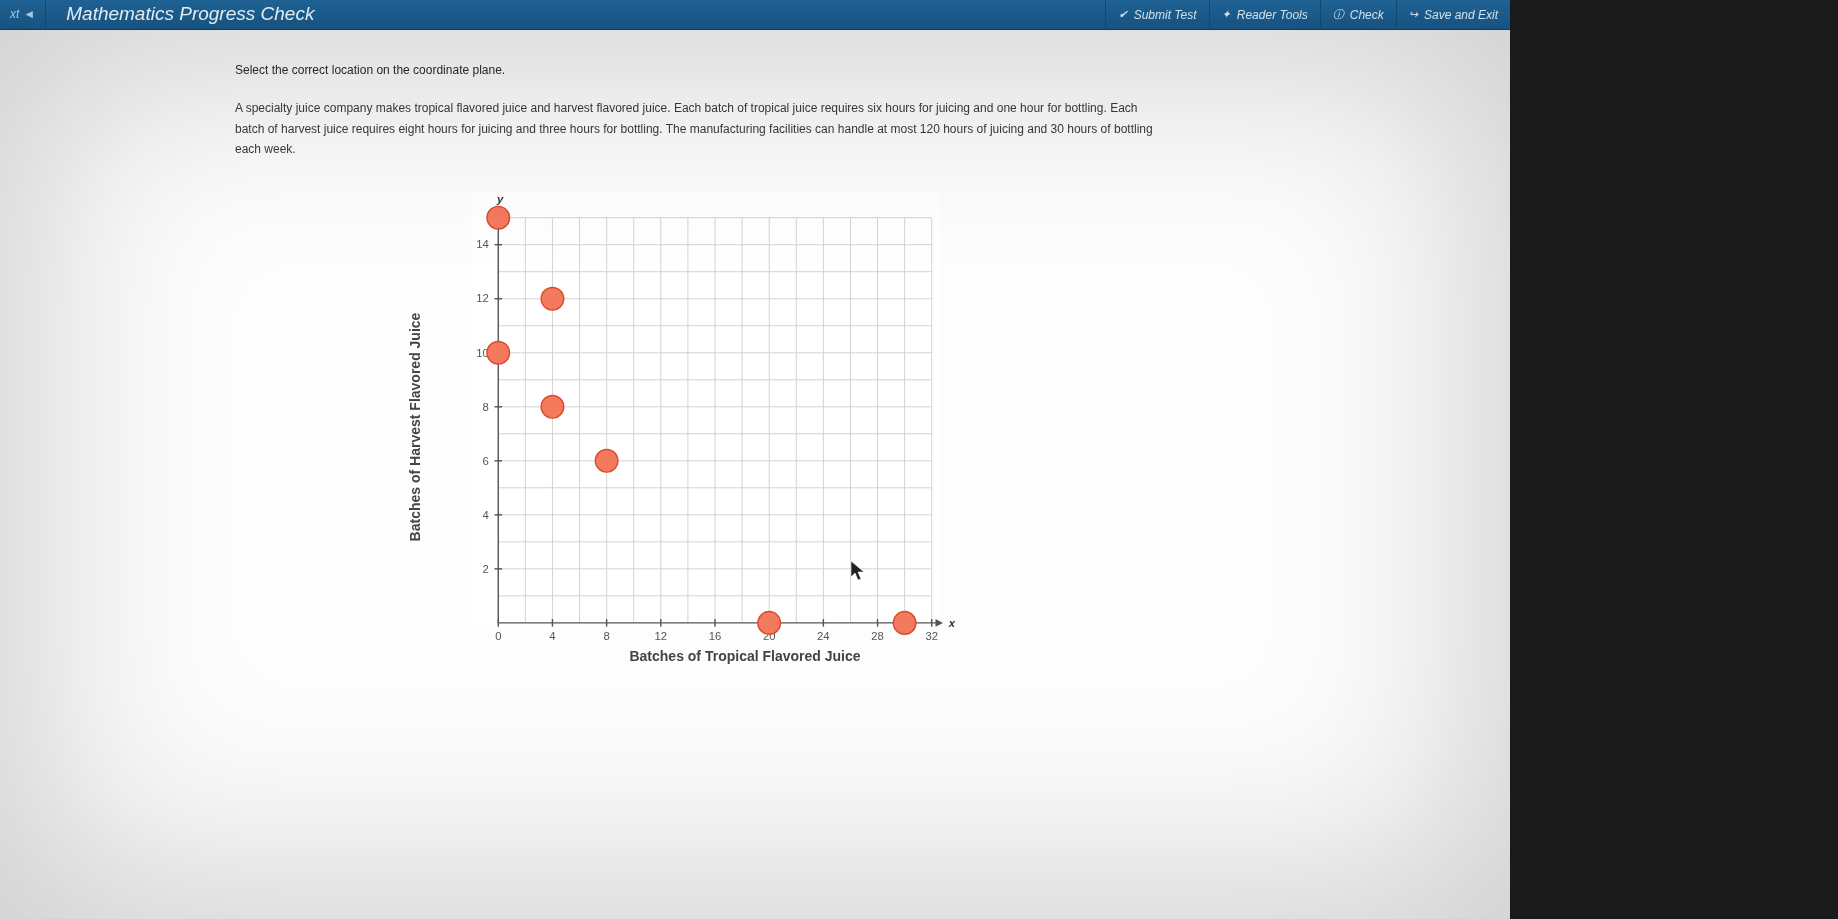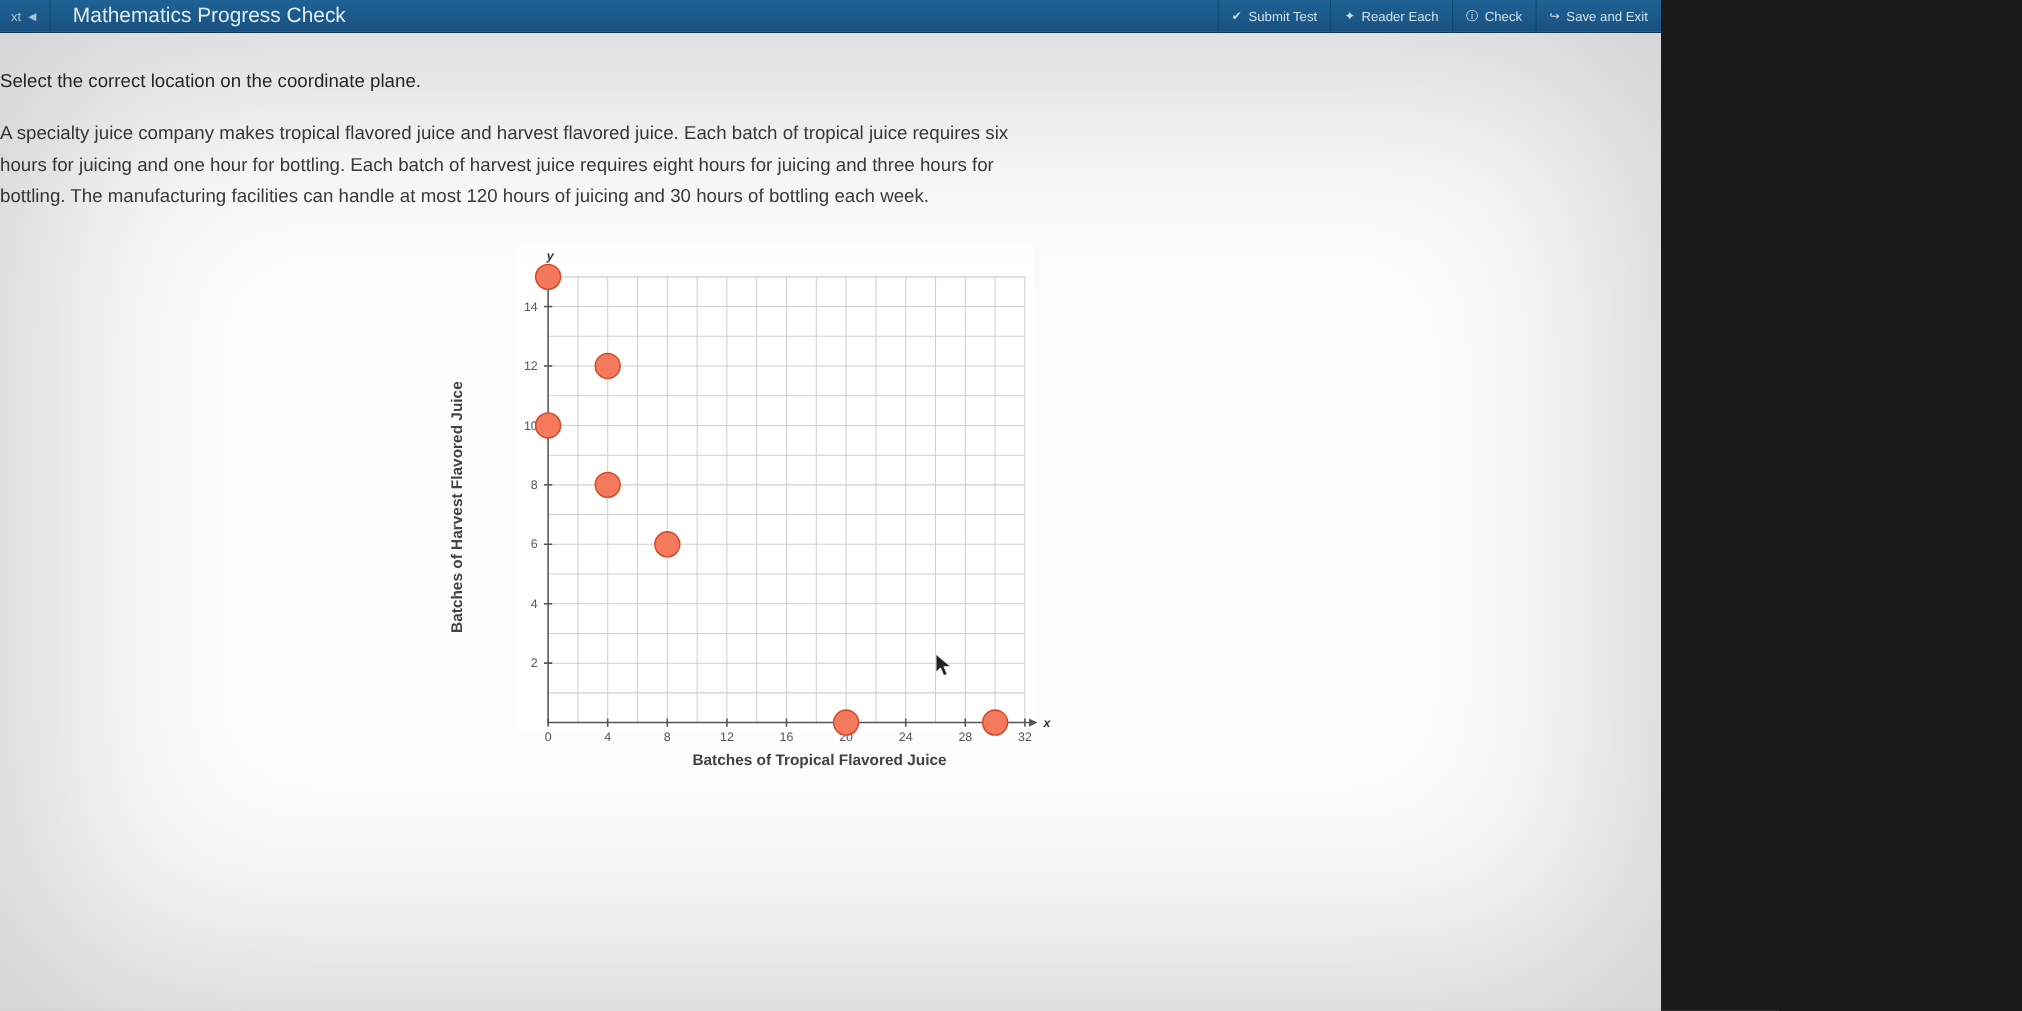--- a/index.html
+++ b/index.html
@@ -14,24 +14,25 @@
     width: 1510px;
     height: 919px;
     background: #e8e8e8;
     position: relative;
   }
   .topbar {
     height: 30px;
     background: #1a5a8a;
     background: linear-gradient(to bottom, #1e6293, #185280);
     display: flex;
-    align-items: flex-start;
+    align-items: flex-end;
     color: #d0e0ec;
     font-size: 13px;
     border-bottom: 1px solid #0d3a5a;
+    font-style: italic;
   }
   .topbar-left {
     display: flex;
     align-items: center;
     flex: 1;
   }
   .nav-btn {
     padding: 0 10px;
     height: 30px;
     display: flex;
@@ -66,22 +67,23 @@
   .tool-btn .ico { font-size: 11px; }
   .content {
     background: #fdfdfd;
     margin: 0;
     padding: 30px 0 0 0;
     height: calc(100% - 30px);
     position: relative;
   }
   .question {
     width: 920px;
+    margin-left: 235px;
     color: #3a3a3a;
-    font-size: 17px;
+    font-size: 12px;
     line-height: 1.7;
   }
   .instruction {
     margin-bottom: 18px;
     color: #2a2a2a;
   }
   .para { margin-bottom: 16px; }
   .chart-wrap {
     position: relative;
     width: 600px;
@@ -150,21 +152,21 @@
       </div>
       <div class="title">Mathematics Progress Check</div>
     </div>
     <div class="topbar-right">
       <div class="tool-btn">
         <span class="ico">✔</span>
         <span>Submit Test</span>
       </div>
       <div class="tool-btn">
         <span class="ico">✦</span>
-        <span>Reader Each</span>
+        <span>Reader Tools</span>
       </div>
       <div class="tool-btn">
         <span class="ico">ⓘ</span>
         <span>Check</span>
       </div>
       <div class="tool-btn">
         <span class="ico">↪</span>
         <span>Save and Exit</span>
       </div>
     </div>

